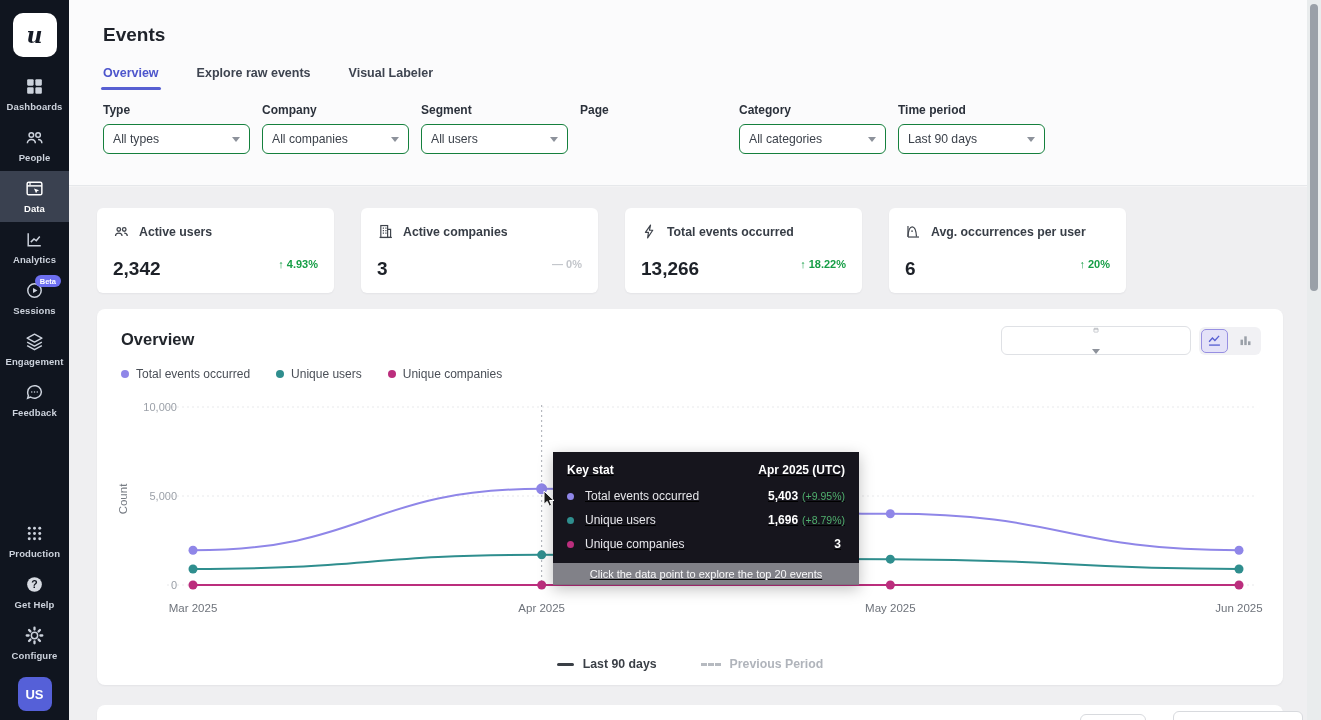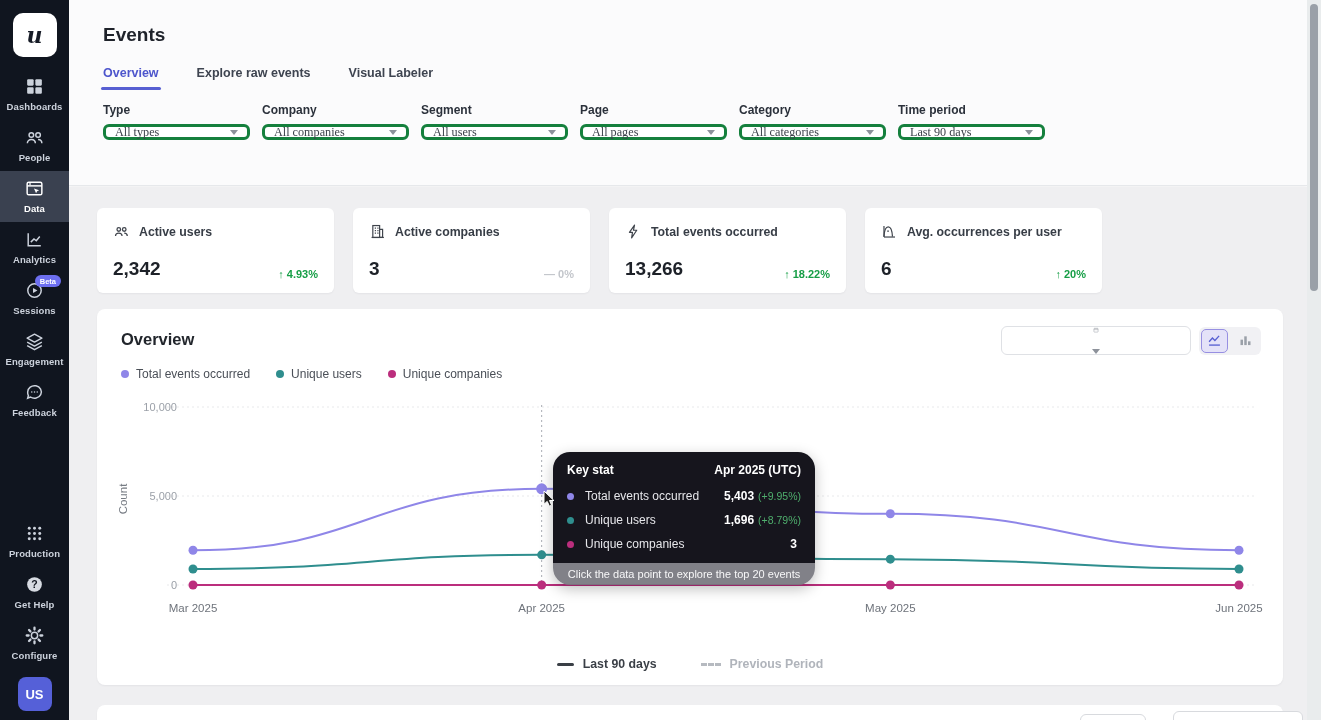--- a/index.html
+++ b/index.html
@@ -47,53 +47,53 @@
   }
   .btn-divider { width:1px; height:15px; background:rgba(255,255,255,.45); }
   .tabs { display:flex; gap:38px; margin-top:20px; }
   .tab { font-size:12.5px; font-weight:700; color:#3e4450; padding-bottom:10px; position:relative; cursor:pointer; }
   .tab.active { color:#4d55cc; }
   .tab.active::after { content:""; position:absolute; left:-2px; right:-2px; bottom:0; height:3px; border-radius:3px; background:#575fd2; }
   .filters { display:flex; gap:6px; margin-top:13px; }
   .filter { width:153px; }
   .filter-label { font-size:12px; font-weight:700; color:#2b313b; margin-bottom:7px; }
   .select {
-    width:147px; height:16px; background:#fff; border:3px solid #15803d; border-radius:6px;
-    display:flex; align-items:center; padding:0 9px; gap:7px; cursor:pointer;font-family:Liberation Serif, serif;
+    width:147px; height:30px; background:#fff; border:1px solid #15803d; border-radius:6px;
+    display:flex; align-items:center; padding:0 9px; gap:7px; cursor:pointer;
   }
   .select-value { font-size:12.2px; color:#3c424b; flex:1; white-space:nowrap; overflow:hidden; }
   .caret { width:0; height:0; border-left:4.5px solid transparent; border-right:4.5px solid transparent; border-top:5px solid #8d929b; flex:none; }
   
   .content { position:absolute; top:187px; left:0; right:0; bottom:0; background:#efeff1; padding:21px 0 0 28px; }
-  .stat-row { display:flex; gap:19px; }
+  .stat-row { display:flex; gap:27px; }
   .stat-card { width:237px; height:85px; background:#fff; border-radius:6px; box-shadow:0 1px 2px rgba(16,24,40,.05); padding:15px 16px 13px; display:flex; flex-direction:column; justify-content:space-between; }
   .stat-top { display:flex; align-items:center; gap:9px; color:#373d46; }
   .stat-top svg { width:17px; height:17px; flex:none; }
   .stat-title { font-size:12.3px; font-weight:600; }
-  .stat-bottom { display:flex; align-items:flex-end; justify-content:space-between; }
+  .stat-bottom { display:flex; align-items:flex-start; justify-content:space-between; }
   .stat-value { font-size:19px; font-weight:700; color:#1d2128; }
   .delta { font-size:11px; font-weight:700; display:flex; align-items:center; gap:3px; }
   .delta.up { color:#169e46; }
   .delta.flat { color:#c3c6cb; }
   
   .overview-card { position:relative; margin-top:16px; width:1186px; height:376px; background:#fff; border-radius:8px; box-shadow:0 1px 2px rgba(16,24,40,.05); }
   .ov-title { position:absolute; left:24px; top:21px; font-size:16.5px; font-weight:700; color:#22262c; }
   .ov-controls { position:absolute; right:22px; top:17px; display:flex; align-items:center; gap:8px; }
   .period-select { width:190px; height:29px; border:1px solid #dfe1e5; border-radius:6px; background:#fff; display:flex; align-items:center; gap:8px; padding:0 10px; cursor:pointer;flex-direction:column; }
   .period-select .select-value { color:#3f444c; }
   .toggle-group { display:flex; gap:4px; background:#f1f1f4; border-radius:6px; padding:2px; }
   .toggle-btn { width:27px; height:24px; border-radius:5px; border:1px solid transparent; display:flex; align-items:center; justify-content:center; cursor:pointer; background:transparent; }
   .toggle-btn.active { background:#e4e2f8; border-color:#978fe2; }
   .toggle-btn svg { width:15px; height:15px; }
   .legend { position:absolute; left:24px; top:58px; display:flex; gap:26px; }
   .legend-item { display:flex; align-items:center; gap:7px; font-size:12px; color:#4a4f57; }
   .dot { width:8px; height:8px; border-radius:50%; flex:none; }
   .chart-svg { position:absolute; left:0; top:0; }
   
-  .tooltip { position:absolute; left:456px; top:143px; width:262px; border-radius:17px; overflow:hidden; box-shadow:0 4px 14px rgba(0,0,0,.25); z-index:4; }
+  .tooltip { position:absolute; left:456px; top:143px; width:306px; border-radius:0; overflow:hidden; box-shadow:0 4px 14px rgba(0,0,0,.25); z-index:4;text-decoration:underline; }
   .tt-body { background:#16151d; padding:11px 14px 12px; }
   .tt-head { display:flex; justify-content:space-between; color:#fff; font-size:12px; font-weight:700; margin-bottom:12px; }
   .tt-row { display:flex; align-items:center; margin-top:10px; }
   .tt-row .dot { width:7px; height:7px; margin-right:11px; }
   .tt-label { flex:1; color:#e6e6ea; font-size:12px; }
   .tt-value { color:#fff; font-size:12px; font-weight:700; }
   .tt-delta { color:#4fae6d; font-size:10.5px; margin-left:4px; }
   .tt-footer { background:rgba(118,118,126,.92); color:#f7f7f8; font-size:11px; text-align:center; padding:5px 4px; }
   
   .cursor { position:absolute; left:446px; top:181px; z-index:6; }
@@ -252,24 +252,20 @@
         </div>
         <div class="filter">
           <div class="filter-label">Segment</div>
           <div class="select">
               <span class="select-value">All users</span>
               <span class="caret"></span>
             </div>
         </div>
         <div class="filter">
           <div class="filter-label">Page</div>
-          <div class="select">
-              <span class="select-value">All pages</span>
-              <span class="caret"></span>
-            </div>
         </div>
         <div class="filter">
           <div class="filter-label">Category</div>
           <div class="select">
               <span class="select-value">All categories</span>
               <span class="caret"></span>
             </div>
         </div>
         <div class="filter">
           <div class="filter-label">Time period</div>

